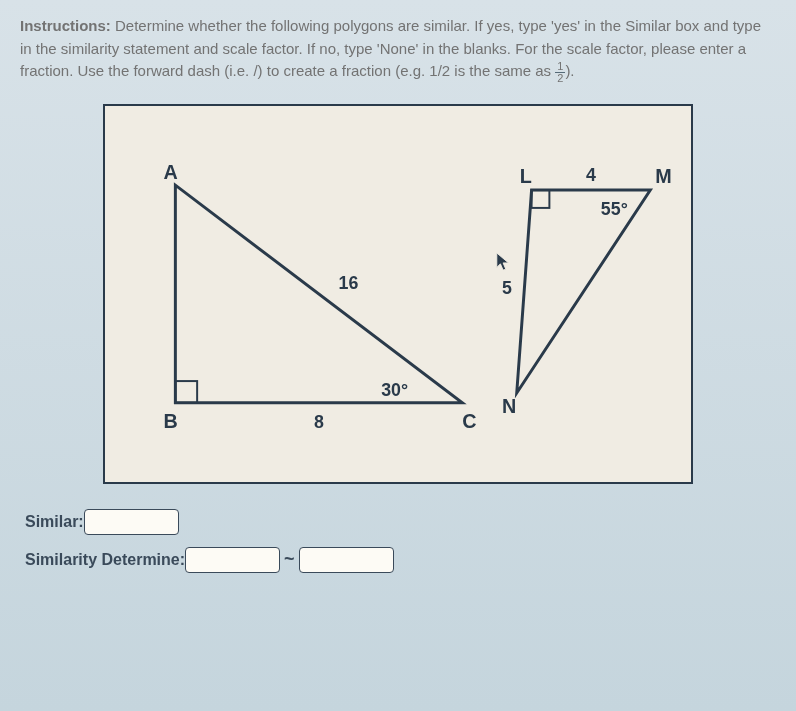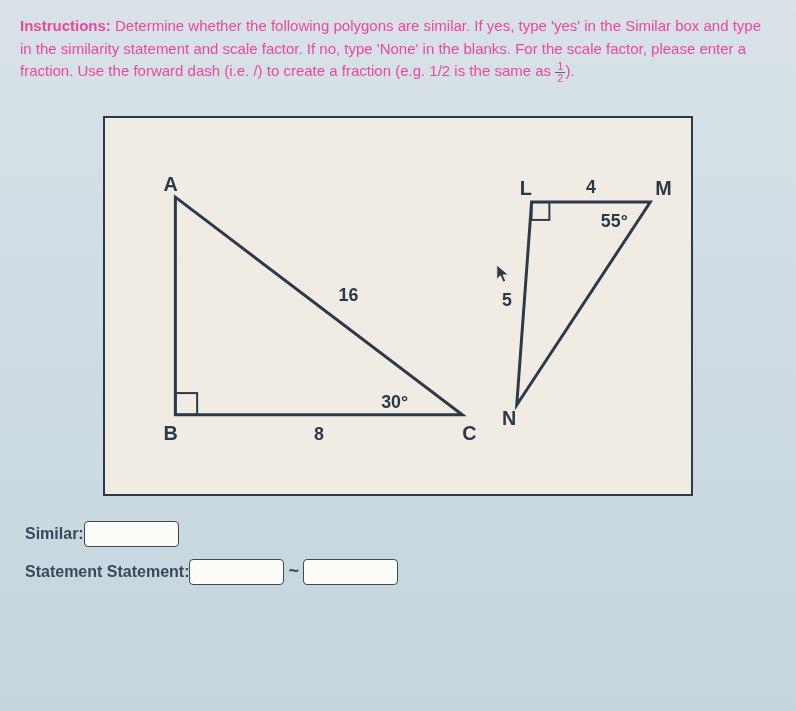--- a/index.html
+++ b/index.html
@@ -8,22 +8,22 @@
       height: 711px;
       background: linear-gradient(to bottom, #d8e2e8 0%, #c5d5dd 100%);
       font-family: Arial, sans-serif;
       padding: 15px 20px;
       color: #4a6070;
       position: relative;
     }
     .instructions {
       font-size: 15px;
       line-height: 1.5;
-      color: #ec4899;
-      margin-bottom: 32px;
+      color: #737373;
+      margin-bottom: 20px;
     }
     .instructions b { font-weight: bold; }
     .fraction {
       display: inline-flex;
       flex-direction: column;
       vertical-align: middle;
       font-size: 11px;
       text-align: center;
       line-height: 1;
     }
@@ -138,18 +138,18 @@
     <path d="M2 2 L2 18 L6 14 L9 21 L12 20 L9 13 L15 13 Z" fill="#2a3a4a" stroke="#f0ece3" stroke-width="1"></path>
   </svg>
 </div>
 
 <div class="answer-rows">
   <div class="answer-row">
     <span>Similar:</span>
     <div class="answer-input"></div>
   </div>
   <div class="answer-row">
-    <span>Statement Statement:</span>
+    <span>Similarity Determine:</span>
     <div class="answer-input"></div>
     <span class="tilde">~</span>
     <div class="answer-input"></div>
   </div>
 </div>
 
 </body></html>

